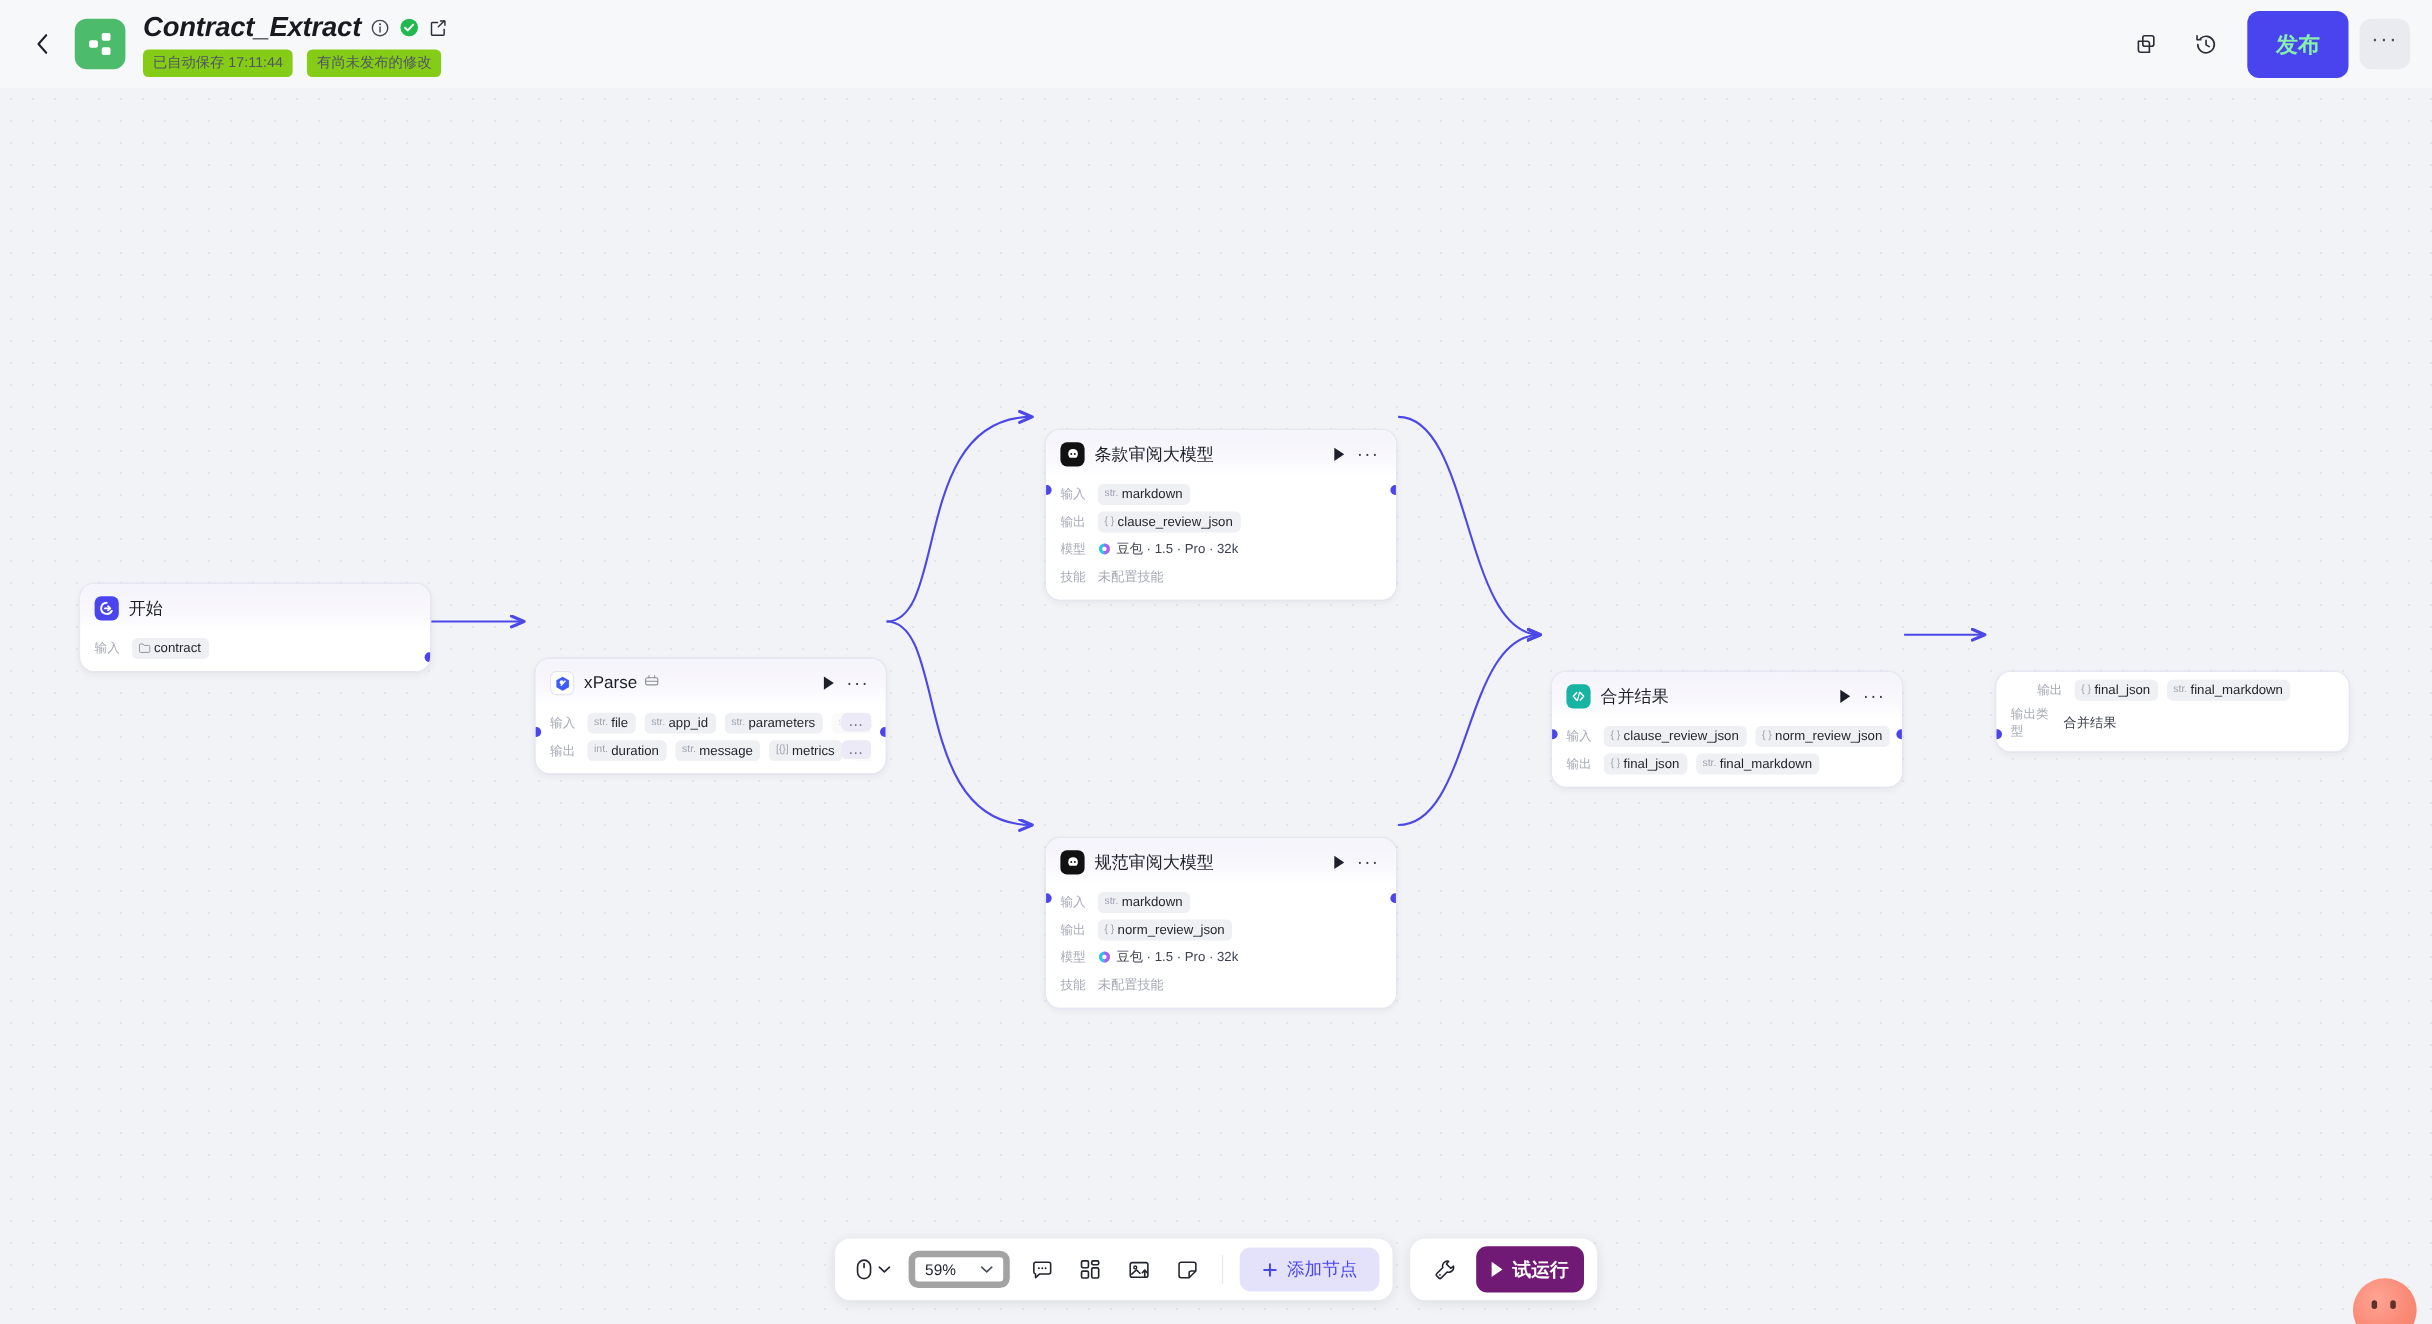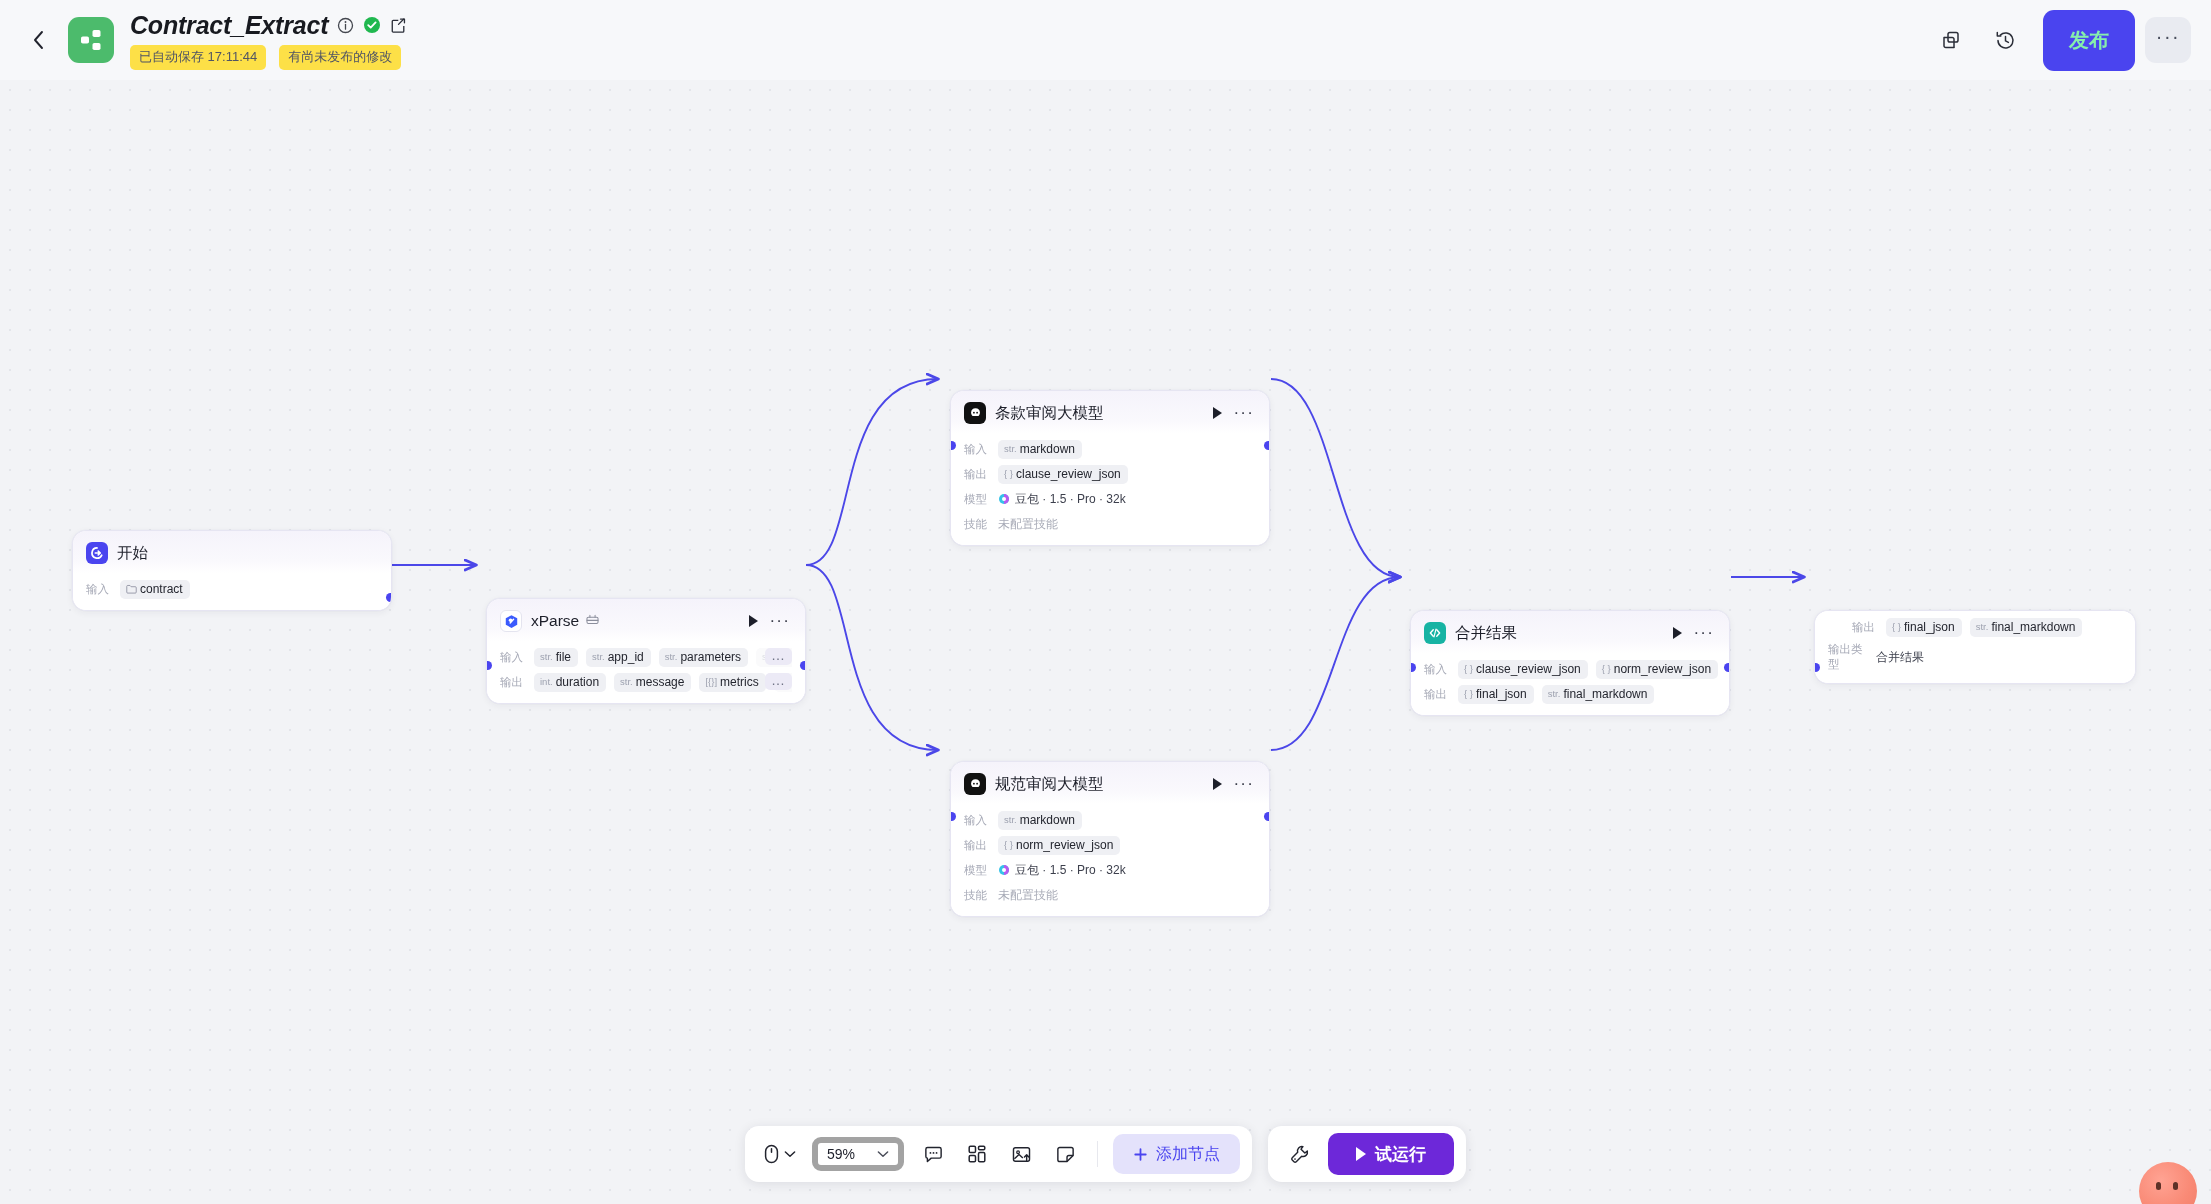--- a/index.html
+++ b/index.html
@@ -32,21 +32,21 @@
   .title-block { margin-left: 16px; display: flex; flex-direction: column; gap: 5px; }
   .title-row { display: flex; align-items: center; gap: 9px; font-style: italic; }
   .app-title {
     font-size: 25px; font-weight: bold; color: #181a20; letter-spacing: -0.2px;
     white-space: nowrap;
   }
   .ico-btn { cursor: pointer; display: flex; align-items: center; }
   .badge-row { display: flex; align-items: center; gap: 13px; }
   .chip-save, .chip-unpub {
     font-size: 13px; color: #515564;
-    background: #fde047; border-radius: 5px;
+    background: #84cc16; border-radius: 5px;
     padding: 3px 9px 4px; white-space: nowrap;
   }
   .topbar-right {
     margin-left: auto; display: flex; align-items: center; gap: 10px;
     padding-right: 20px;
   }
   .tb-icon {
     width: 44px; height: 44px; border-radius: 9px;
     display: flex; align-items: center; justify-content: center; cursor: pointer;
   }
@@ -159,22 +159,22 @@
     display: flex; align-items: center; justify-content: center;
   }
   .divider { width: 1px; height: 26px; background: #e7e8ee; margin: 0 7px; }
   .add-node-btn {
     background: #e4e2fb; color: #4a44ef; border: none; border-radius: 10px;
     height: 40px; padding: 0 20px; font-size: 16px; cursor: pointer;
     display: flex; align-items: center; gap: 8px; margin-left: 2px;
     font-family: "Liberation Sans", sans-serif;
   }
   .run-btn {
-    background: #6d28d9; color: #fff; border: none; border-radius: 10px;
-    height: 42px; padding: 0 28px; font-size: 17px; font-weight: bold;
+    background: #701a75; color: #fff; border: none; border-radius: 10px;
+    height: 42px; padding: 0 14px; font-size: 17px; font-weight: bold;
     cursor: pointer; display: flex; align-items: center; gap: 9px; margin-left: 4px;
   }
   .run-tri {
     width: 0; height: 0; border-left: 10px solid #fff;
     border-top: 7px solid transparent; border-bottom: 7px solid transparent;
   }
   .mascot {
     position: absolute; right: 14px; bottom: -16px;
     width: 58px; height: 58px; border-radius: 50%;
     background: radial-gradient(circle at 38% 32%, #ffa393 0%, #f98a76 55%, #f07c67 100%);

